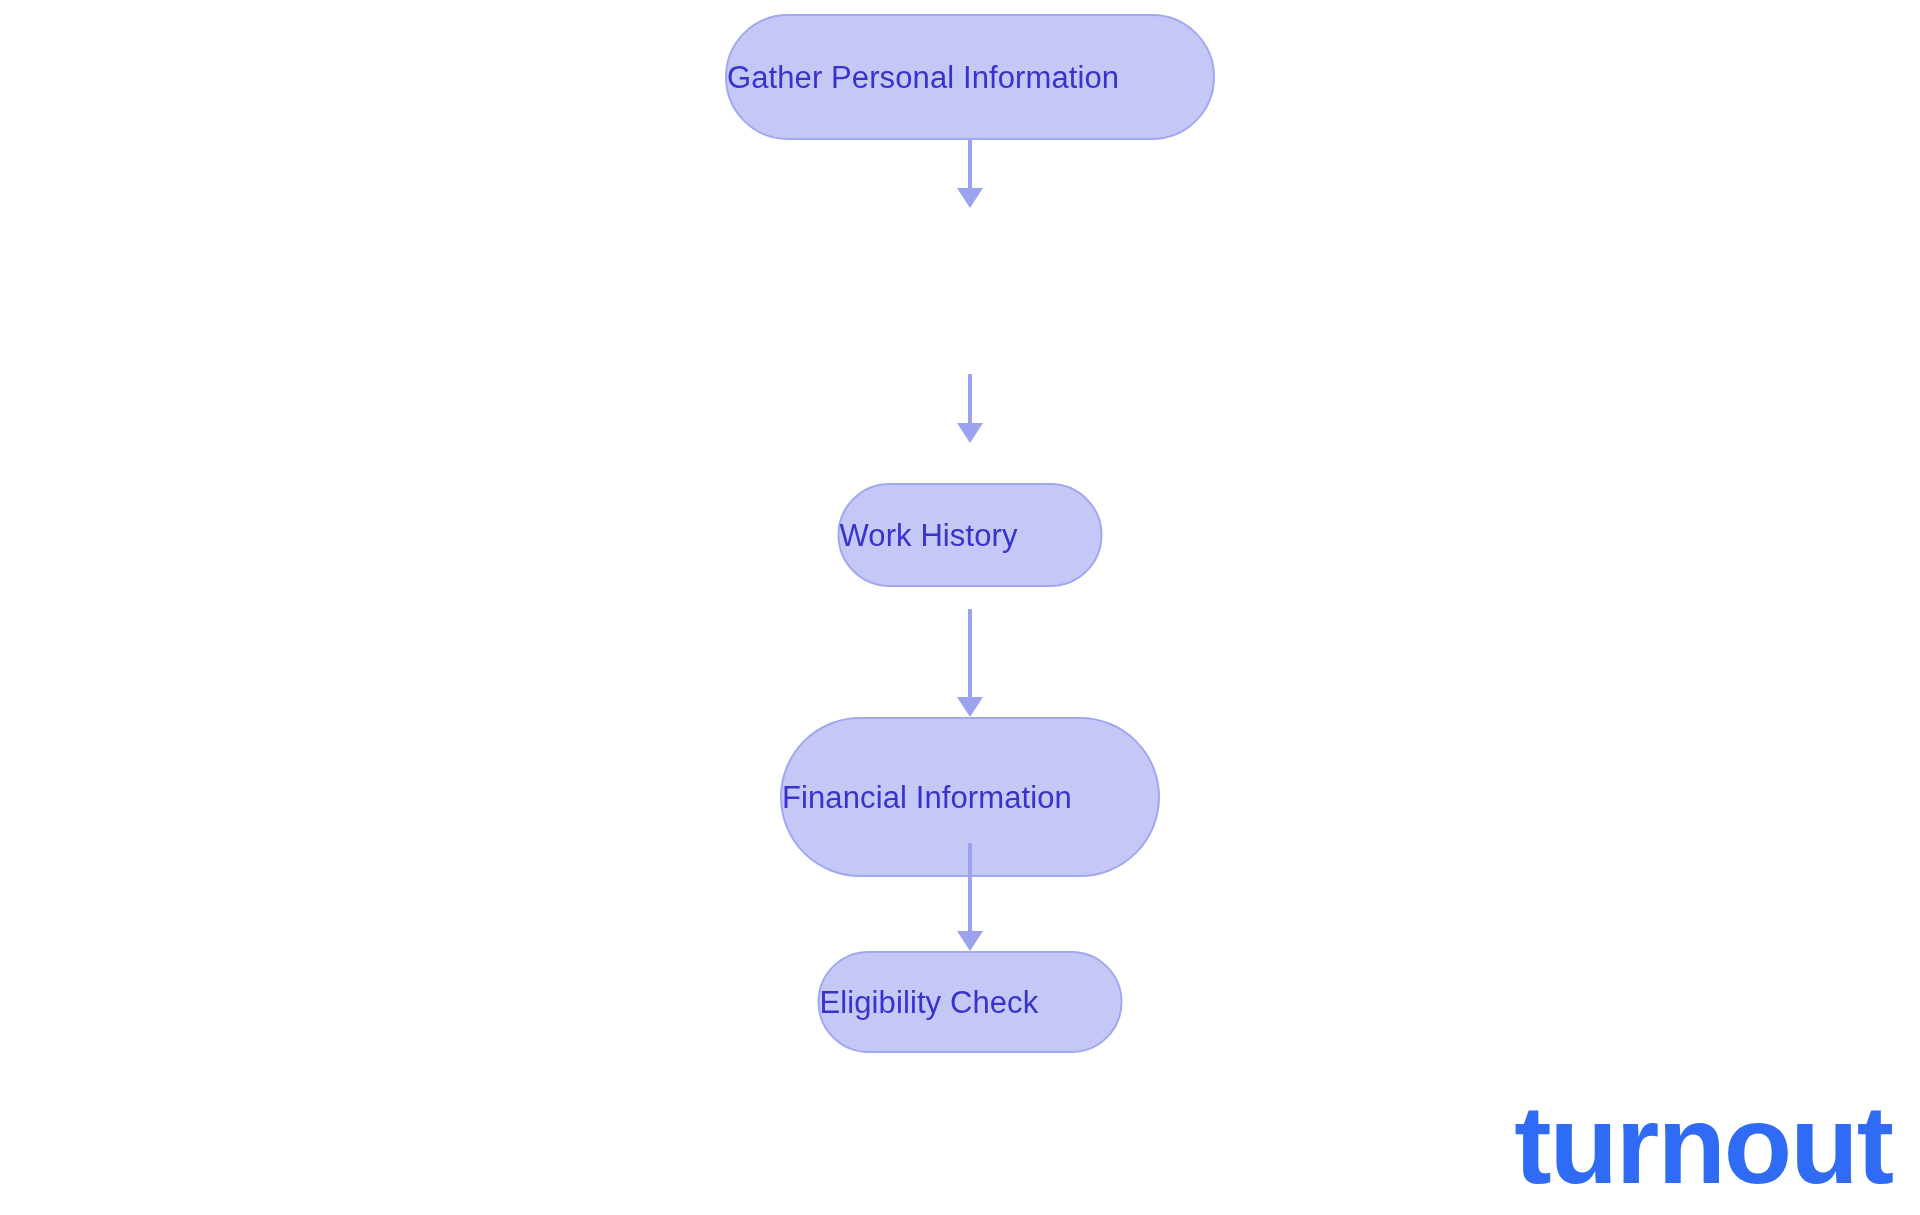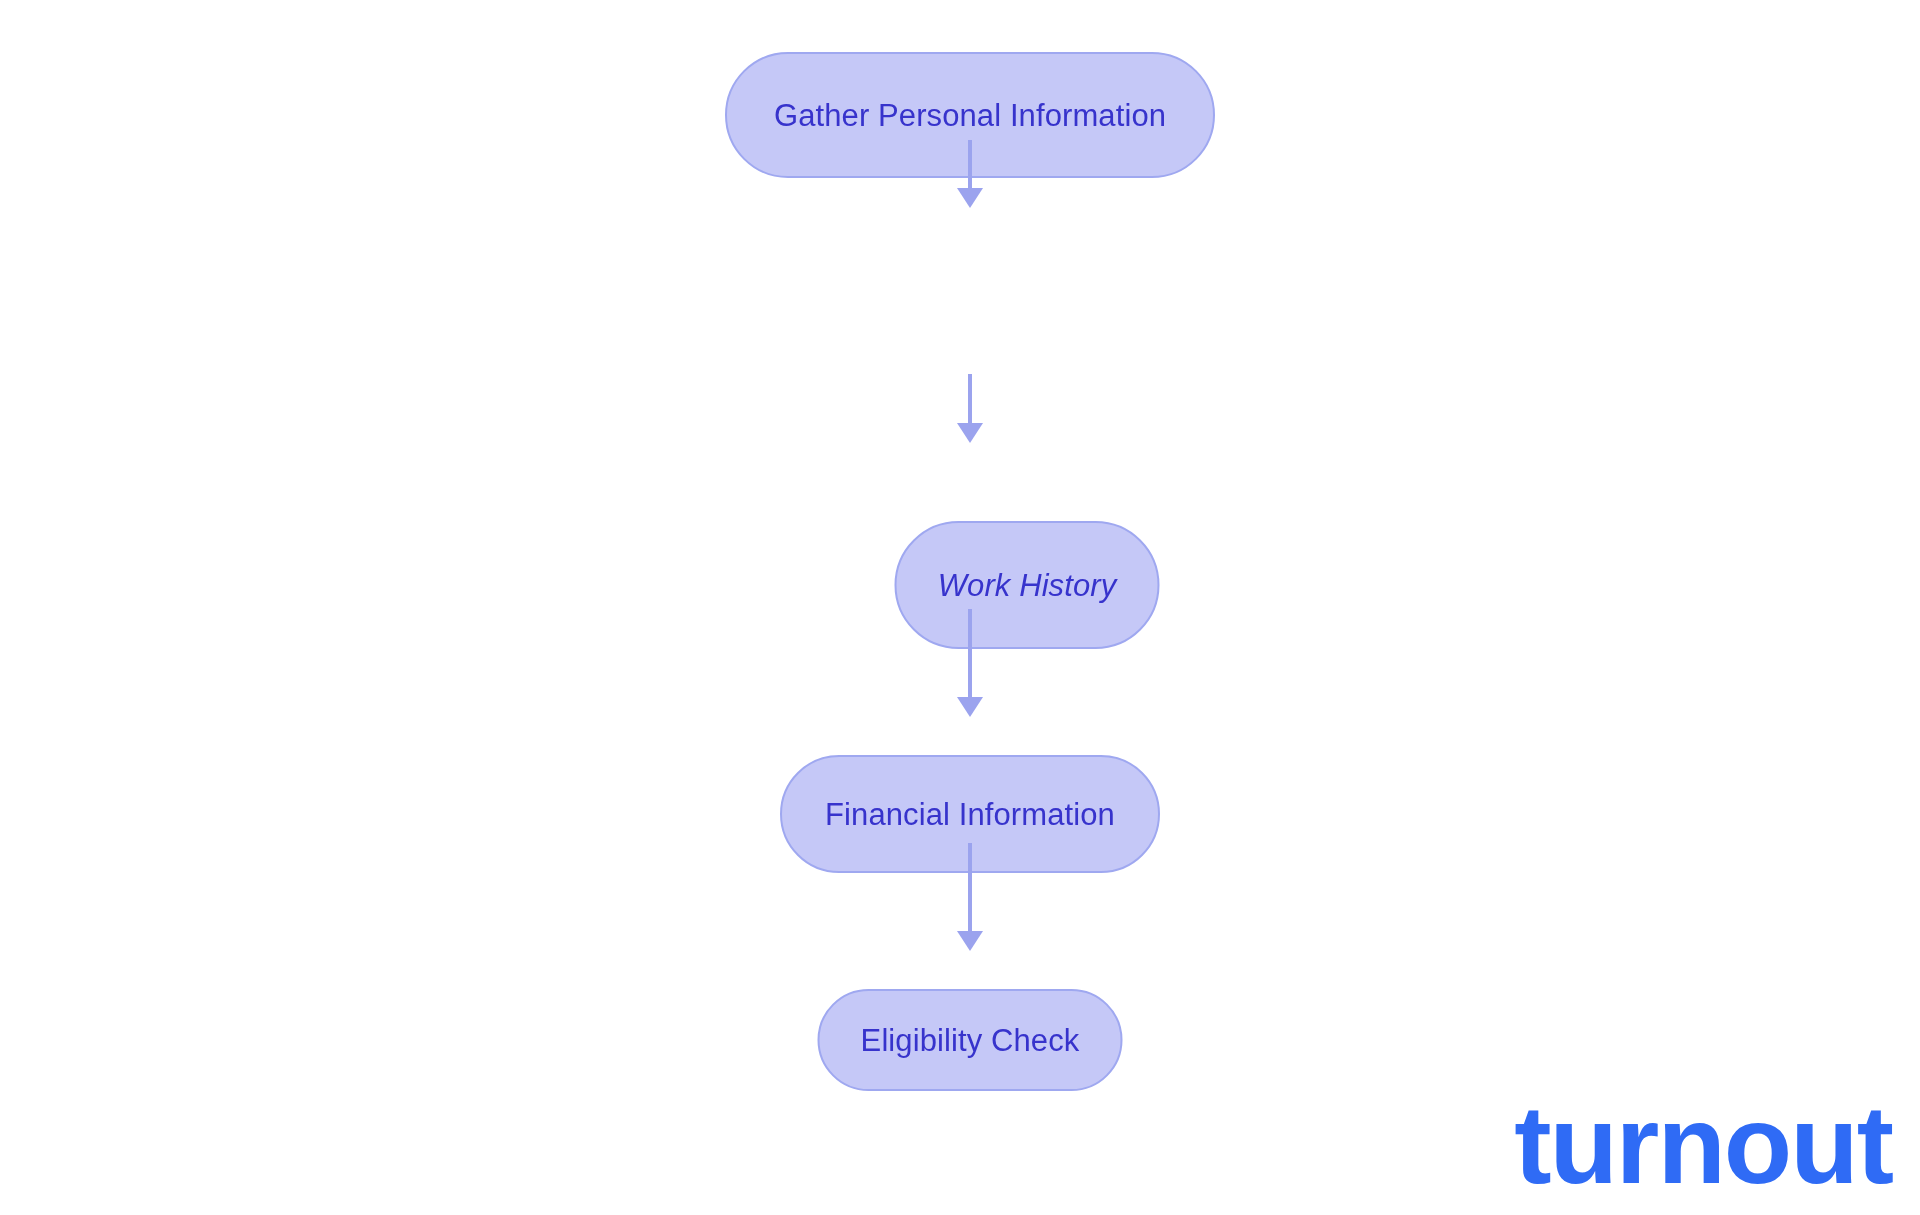--- a/index.html
+++ b/index.html
@@ -28,26 +28,25 @@
     top: 0;
     width: 1920px;
     height: 1100px;
   }
 
   .node {
     position: absolute;
     box-sizing: border-box;
     display: flex;
     align-items: center;
-    justify-content: center;
+    justify-content: flex-start;
     background: #c5c8f7;
     border: 2px solid #9fa8f0;
     border-radius: 999px;
     transform: translateX(-50%);
-    margin-top: 38px;
   }
 
   .node-label {
     font-family: "Liberation Sans", sans-serif;
     font-size: 31px;
     font-weight: 400;
     color: #3733cc;
     letter-spacing: 0.1px;
     white-space: nowrap;
     line-height: 1;
@@ -109,30 +108,30 @@
       <div class="shaft" style="height:48px;"></div>
       <div class="head"></div>
     </div>
 
 
     <div class="connector" style="left:970px; top:374px; height:69px;">
       <div class="shaft" style="height:49px;"></div>
       <div class="head"></div>
     </div>
 
-    <div class="node" style="left:1027px; top:483px; width:265px; height:128px;font-style:italic;">
+    <div class="node" style="left:970px; top:483px; width:265px; height:104px;">
       <span class="node-label">Work History</span>
     </div>
 
     <div class="connector" style="left:970px; top:609px; height:108px;">
       <div class="shaft" style="height:88px;"></div>
       <div class="head"></div>
     </div>
 
-    <div class="node" style="left:970px; top:717px; width:380px; height:118px;">
+    <div class="node" style="left:970px; top:717px; width:380px; height:160px;">
       <span class="node-label">Financial Information</span>
     </div>
 
     <div class="connector" style="left:970px; top:843px; height:108px;">
       <div class="shaft" style="height:88px;"></div>
       <div class="head"></div>
     </div>
 
     <div class="node" style="left:970px; top:951px; width:305px; height:102px;">
       <span class="node-label">Eligibility Check</span>

